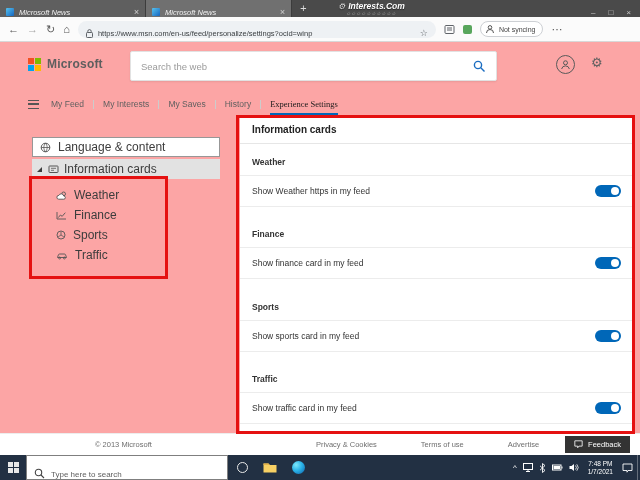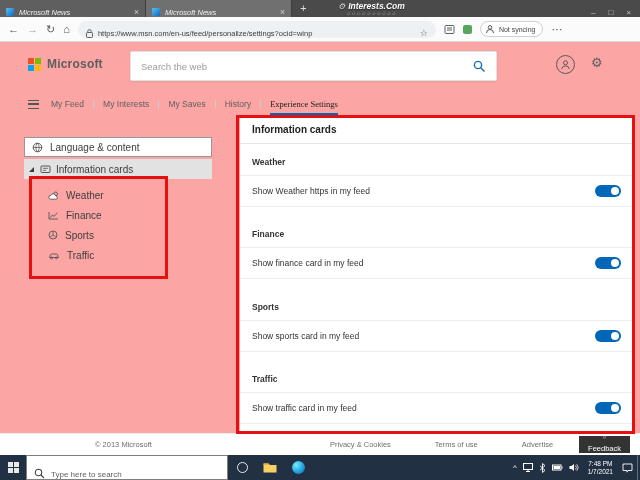--- a/index.html
+++ b/index.html
@@ -48,21 +48,21 @@
 
   .msn-nav { position:absolute; left:28px; top:53px; display:flex; align-items:center; gap:9px; font-size:8.5px; color:#5f5f5f; }
   .hamburger { width:11px; height:9px; border-top:1.5px solid #555; border-bottom:1.5px solid #555; position:relative; margin-right:3px; cursor:pointer; }
   .hamburger::after { content:""; position:absolute; left:0; right:0; top:2.5px; height:1.5px; background:#555; }
   .nav-sep { width:1px; height:9px; background:#cccccc; }
   .nav-item { position:relative; cursor:pointer; white-space:nowrap; padding:4px 0; }
   .nav-item.on { color:#1b1b1b;font-family:Liberation Serif, serif; }
   .nav-item.on::after { content:""; position:absolute; left:0; right:0; bottom:-2px; height:2px; background:var(--accent,#0067b8); }
 
   
-  .sidebar { position:absolute; left:24px; top:95px; width:188px; font-size:10px; color:#3c3c3c; }
+  .sidebar { position:absolute; left:32px; top:95px; width:188px; font-size:12px; color:#3c3c3c; }
   .side-box { height:20px; border:1px solid #979797; background:#fff; display:flex; align-items:center; gap:7px; padding:0 7px; cursor:pointer; }
   .side-sel { height:20px; margin-top:2px; background:#e2e2e2; display:flex; align-items:center; gap:5px; padding:0 5px; cursor:pointer; }
   .tree-arrow { width:0; height:0; border-left:5px solid transparent; border-bottom:5px solid #3d3d3d; margin-right:1px; }
   .subitems { margin-top:6px; }
   .subitem { height:20px; display:flex; align-items:center; gap:7px; padding-left:24px; cursor:pointer; }
   .sicon { flex:none; display:flex; }
 
   
   .panel { position:absolute; left:240px; top:75px; width:393px; height:316px; background:#fff; display:flex; flex-direction:column; }
   .panel-title { flex:none; padding:7px 12px 8px; font-size:10px; font-weight:bold; color:#222; border-bottom:1px solid #e6e6e6; }
@@ -72,21 +72,21 @@
   .toggle-row { display:flex; align-items:center; justify-content:space-between; padding:9px 12px; border-bottom:1px solid #ececec; font-size:8.5px; color:#333; }
   .toggle { position:relative; width:26px; height:12px; border-radius:7px; background:#9a9a9a; flex:none; cursor:pointer; }
   .toggle.on { background:var(--toggle_on,#0067b8); }
   .toggle::after { content:""; position:absolute; top:2px; left:2px; width:8px; height:8px; border-radius:50%; background:#fff; }
   .toggle.on::after { left:auto; right:2px; }
 
   
   .msn-footer { position:absolute; left:0; right:0; bottom:0; height:22px; border-top:1px solid #ededed; display:flex; align-items:center; font-size:7.5px; color:#6e6e6e; padding-left:95px; padding-right:10px; background:#fff; }
   .foot-links { margin-left:auto; display:flex; gap:16px; }
   .foot-links span { cursor:pointer; white-space:nowrap;padding-left:28px; }
-  .feedback-btn { margin-left:26px; height:17px; background:#333; color:#fff; display:flex; align-items:center; gap:5px; padding:0 9px; cursor:pointer; white-space:nowrap;flex-direction:column; }
+  .feedback-btn { margin-left:26px; height:17px; background:#333; color:#fff; display:flex; align-items:center; gap:5px; padding:0 9px; cursor:pointer; white-space:nowrap; }
 
   
   .taskbar { position:absolute; left:0; right:0; bottom:0; height:25px; background:#223043; display:flex; align-items:stretch; color:#fff; }
   .tb-start { width:26px; display:flex; align-items:center; justify-content:center; cursor:pointer; }
   .tb-search { width:202px; background:#fff; border:1px solid #7f7f7f; display:flex; align-items:flex-end; gap:6px; padding:0 7px; cursor:text; }
   .tb-search input { flex:1; border:none; outline:none; font-family:inherit; font-size:8px; color:#555; background:transparent; }
   .tb-search input::placeholder { color:#5f5f5f; }
   .tb-app { width:28px; display:flex; align-items:center; justify-content:center; cursor:pointer; }
   .cortana-ring { width:11px; height:11px; border:1.5px solid #eaeaea; border-radius:50%; }
   .edge-ball { width:13px; height:13px; border-radius:50%; background:radial-gradient(circle at 32% 30%, #7ee8fa 0%, #2bb3e8 45%, #0d5ea8 100%); }

